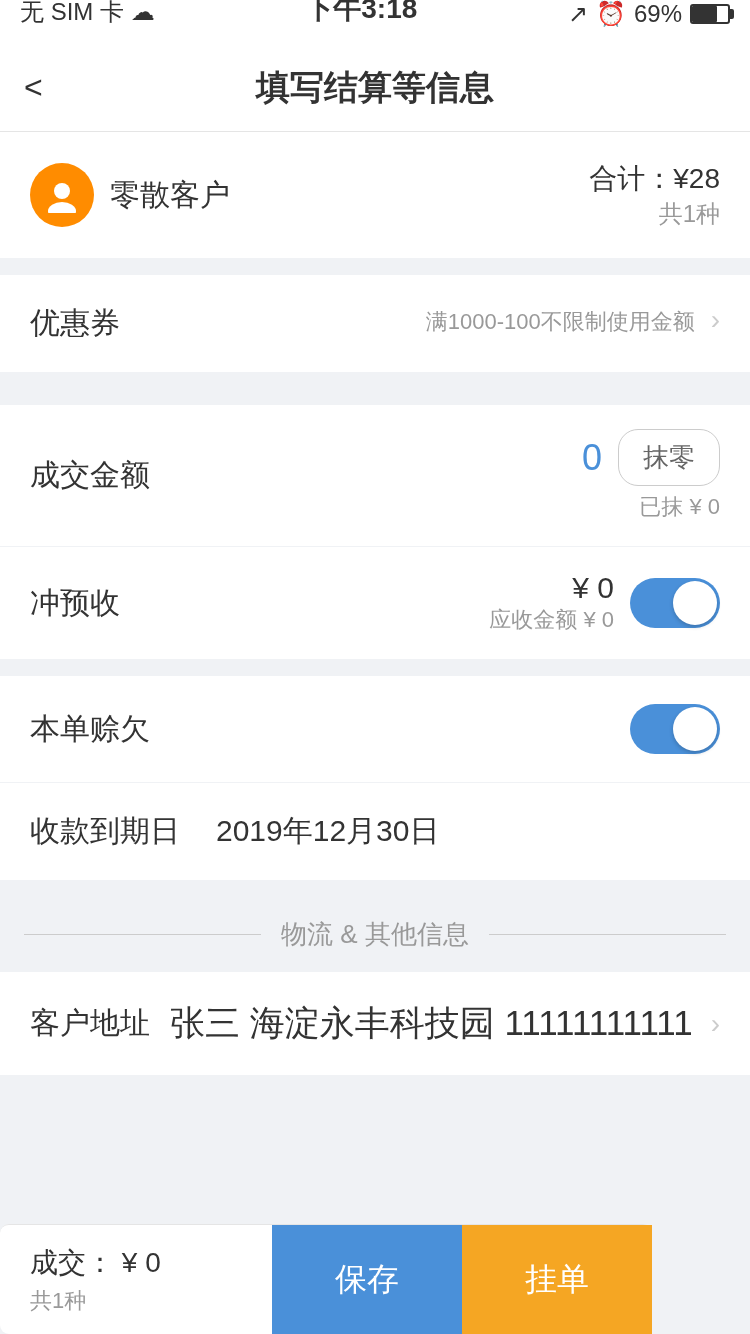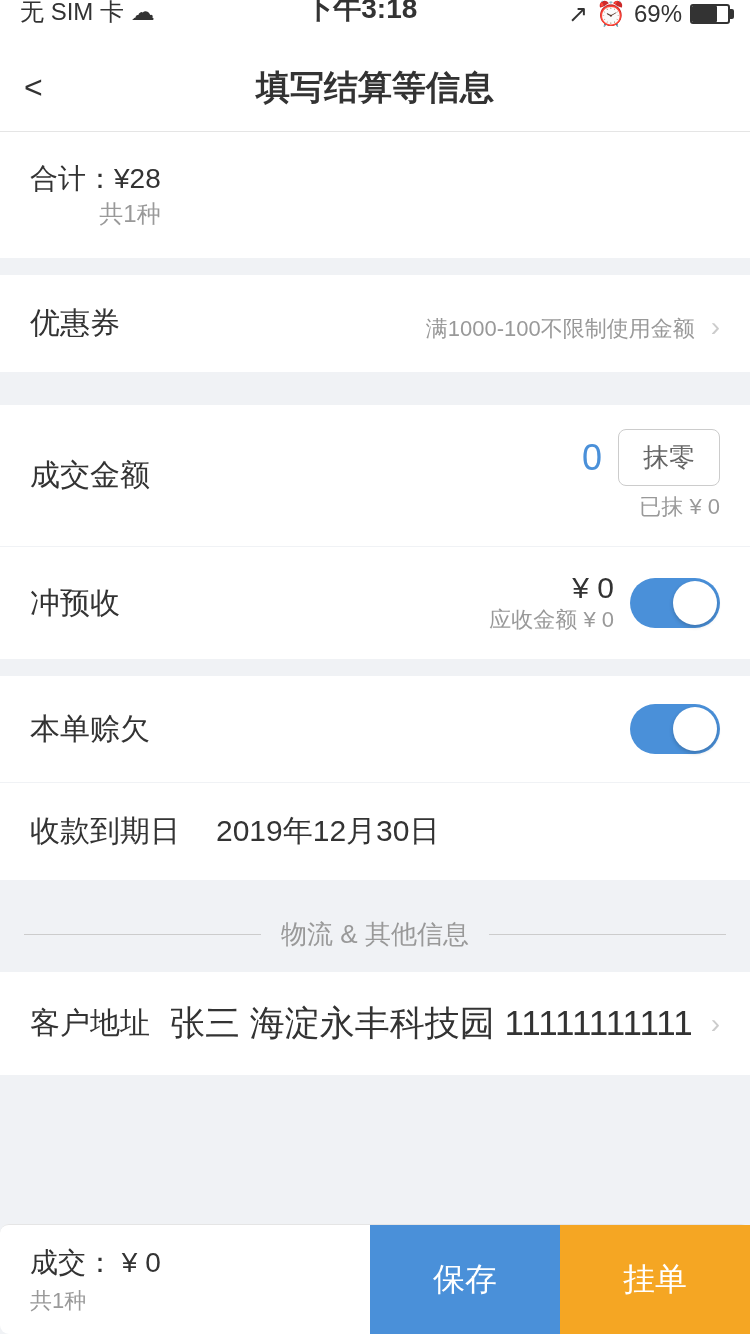--- a/index.html
+++ b/index.html
@@ -148,21 +148,21 @@
     .divider-gray {
       height: 16px;
       background: #f0f2f5;
     }
 
     
     .row-item {
       background: #fff;
       padding: 28px 30px;
       display: flex;
-      align-items: flex-end;
+      align-items: flex-start;
       justify-content: space-between;
       border-bottom: 1px solid #f0f2f5;
       min-height: 88px;
     }
     .row-label {
       font-size: 30px;
       color: #333;
     }
     .row-right {
       display: flex;
@@ -199,21 +199,21 @@
       border-bottom: 1px solid #f0f2f5;
       margin-top: 16px;
     }
     .amount-value {
       font-size: 36px;
       color: #4a90d9;
       font-weight: 500;
     }
     .round-zero-btn {
       border: 1px solid #ccc;
-      border-radius: 8px;
+      border-radius: 20px;
       padding: 10px 24px;
       font-size: 26px;
       color: #666;
       background: #fff;
       cursor: pointer;
     }
     .amount-sub {
       font-size: 22px;
       color: #999;
       margin-top: 6px;
@@ -339,21 +339,21 @@
       font-size: 35px;
       color: #333;
       flex: 1;
     }
 
     
     .bottom-bar {
       position: fixed;
       bottom: 0;
       left: 0;
-      width: 750px;
+      width: 652px;
       height: 110px;
       background: #fff;
       display: flex;
       align-items: center;
       border-top: 1px solid #e5e5e5;
       border-radius: 9px;
     }
     .bottom-summary {
       flex: 1;
       padding: 0 30px;
@@ -404,20 +404,29 @@
 </div>
 
 <div class="nav-bar">
   <div class="nav-back">&lt;</div>
   <div class="nav-title">填写结算等信息</div>
 </div>
 
 <div class="content">
 
   <div class="customer-row section-white">
+    <div class="customer-left">
+      <div class="customer-avatar">
+        <svg width="36" height="36" viewBox="0 0 36 36" fill="none">
+          <circle cx="18" cy="14" r="8" fill="white"></circle>
+          <ellipse cx="18" cy="34" rx="14" ry="9" fill="white"></ellipse>
+        </svg>
+      </div>
+      <span class="customer-name">零散客户</span>
+    </div>
     <div class="customer-right">
       <div class="customer-total">合计：¥28</div>
       <div class="customer-count">共1种</div>
     </div>
   </div>
 
   <div class="divider-gray"></div>
 
   <div class="row-item">
     <span class="row-label">优惠券</span>

